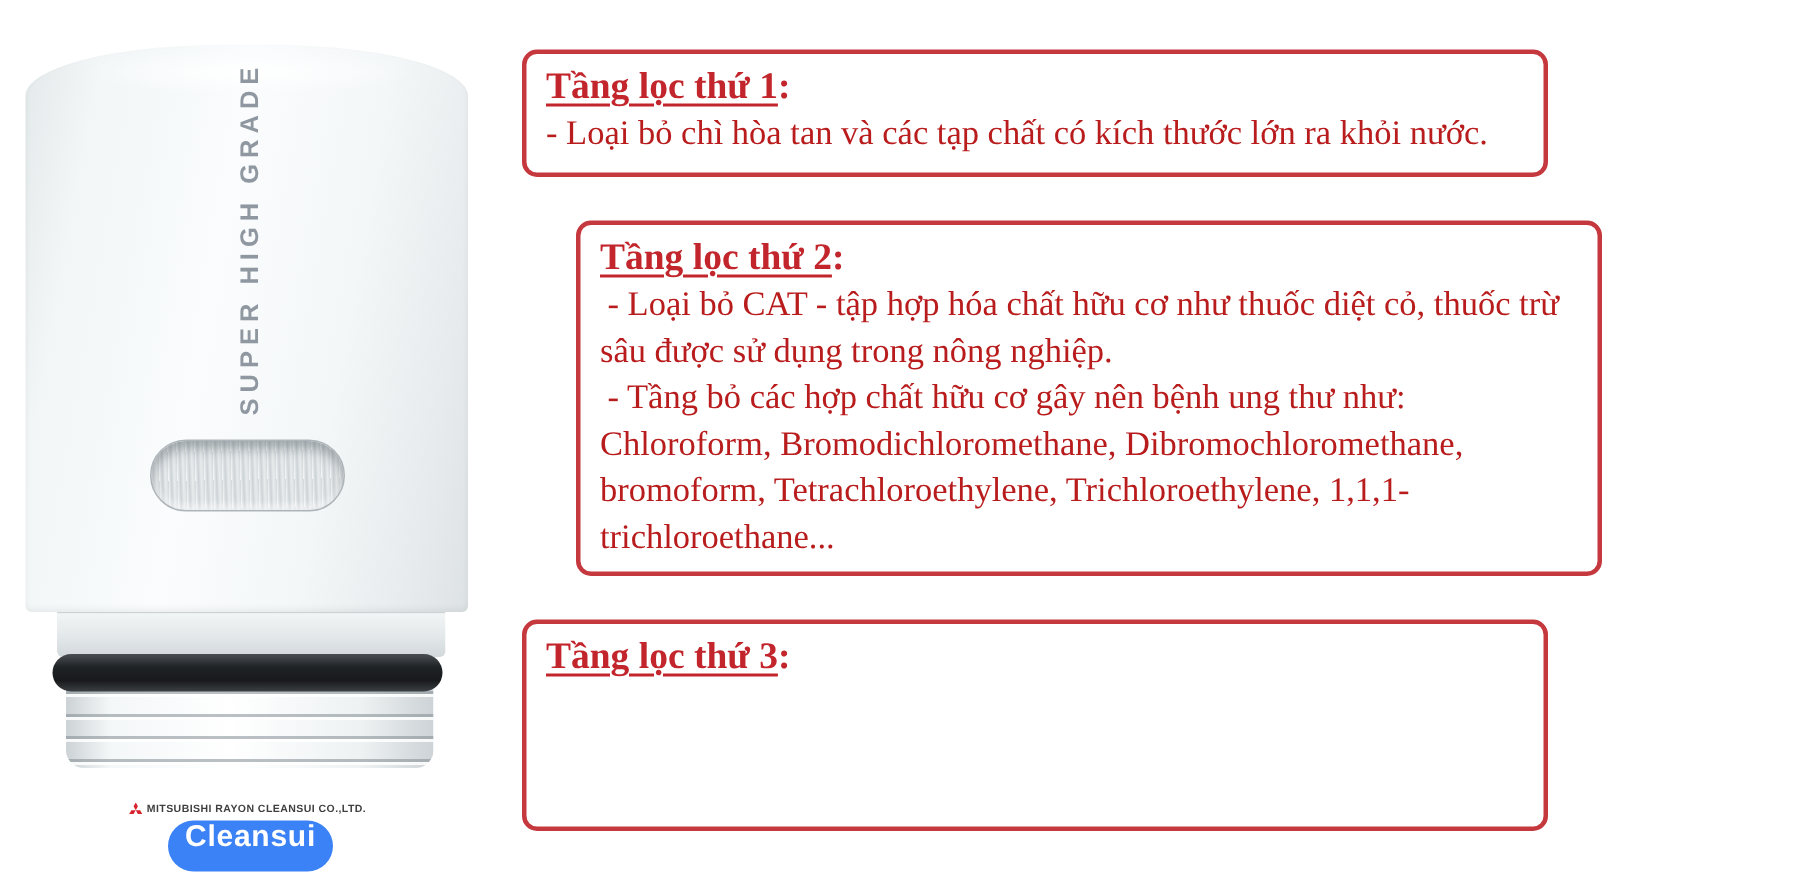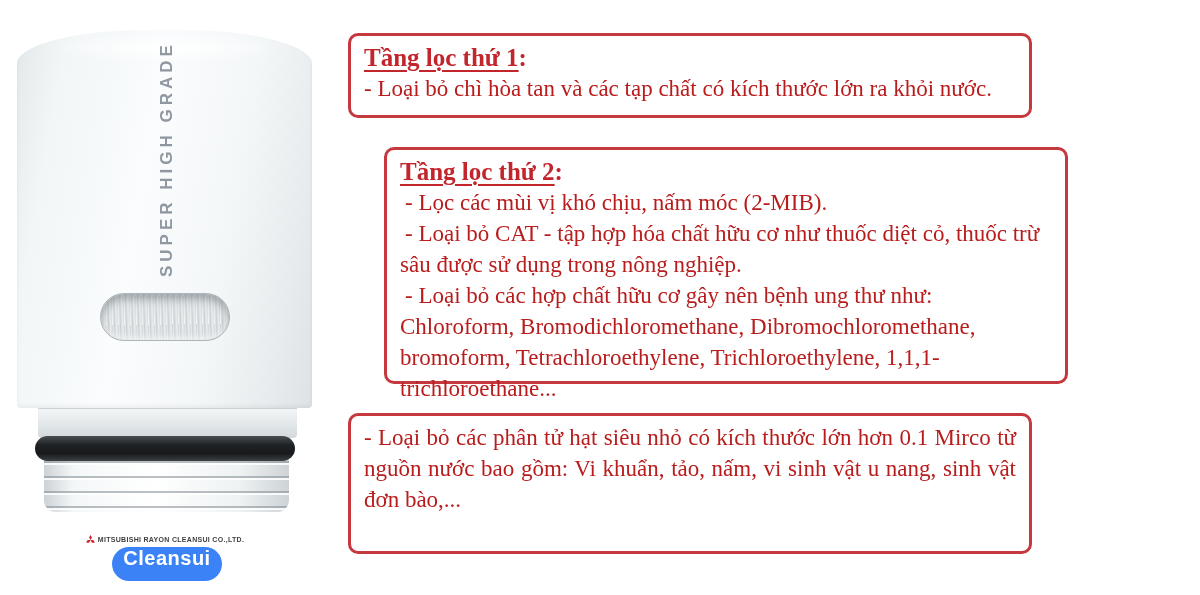--- a/index.html
+++ b/index.html
@@ -78,22 +78,21 @@
     </div>
   </div>
 
   <section class="box box-1">
     <h2><span class="u">Tầng lọc thứ 1</span><span>:</span></h2>
     <p>- Loại bỏ chì hòa tan và các tạp chất có kích thước lớn ra khỏi nước.</p>
   </section>
 
   <section class="box box-2">
     <h2><span class="u">Tầng lọc thứ 2</span><span>:</span></h2>
-    <p>- Lọc các mùi vị khó chịu, nấm móc (2-MIB).</p>
     <p>- Loại bỏ CAT - tập hợp hóa chất hữu cơ như thuốc diệt cỏ, thuốc trừ sâu được sử dụng trong nông nghiệp.</p>
-    <p>- Loại bỏ các hợp chất hữu cơ gây nên bệnh ung thư như: Chloroform, Bromodichloromethane, Dibromochloromethane, bromoform, Tetrachloroethylene, Trichloroethylene, 1,1,1-trichloroethane...</p>
+    <p>- Tầng bỏ các hợp chất hữu cơ gây nên bệnh ung thư như: Chloroform, Bromodichloromethane, Dibromochloromethane, bromoform, Tetrachloroethylene, Trichloroethylene, 1,1,1-trichloroethane...</p>
   </section>
 
   <section class="box box-3">
-    <p>- Loại bỏ các phân tử hạt siêu nhỏ có kích thước lớn hơn 0.1 Mirco từ nguồn nước bao gồm: Vi khuẩn, tảo, nấm, vi sinh vật u nang, sinh vật đơn bào,...</p>
+    <h2><span class="u">Tầng lọc thứ 3</span><span>:</span></h2>
   </section>
 
 </div>
 
 </body></html>

